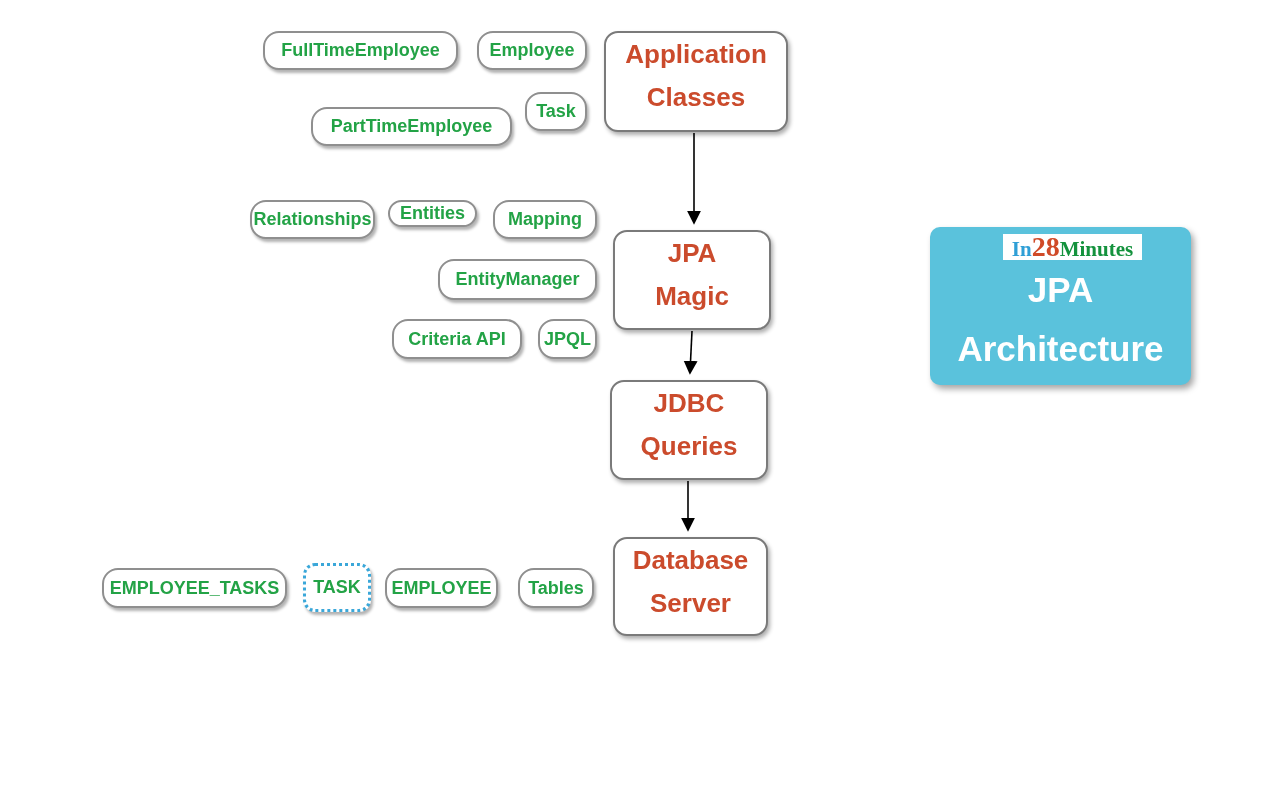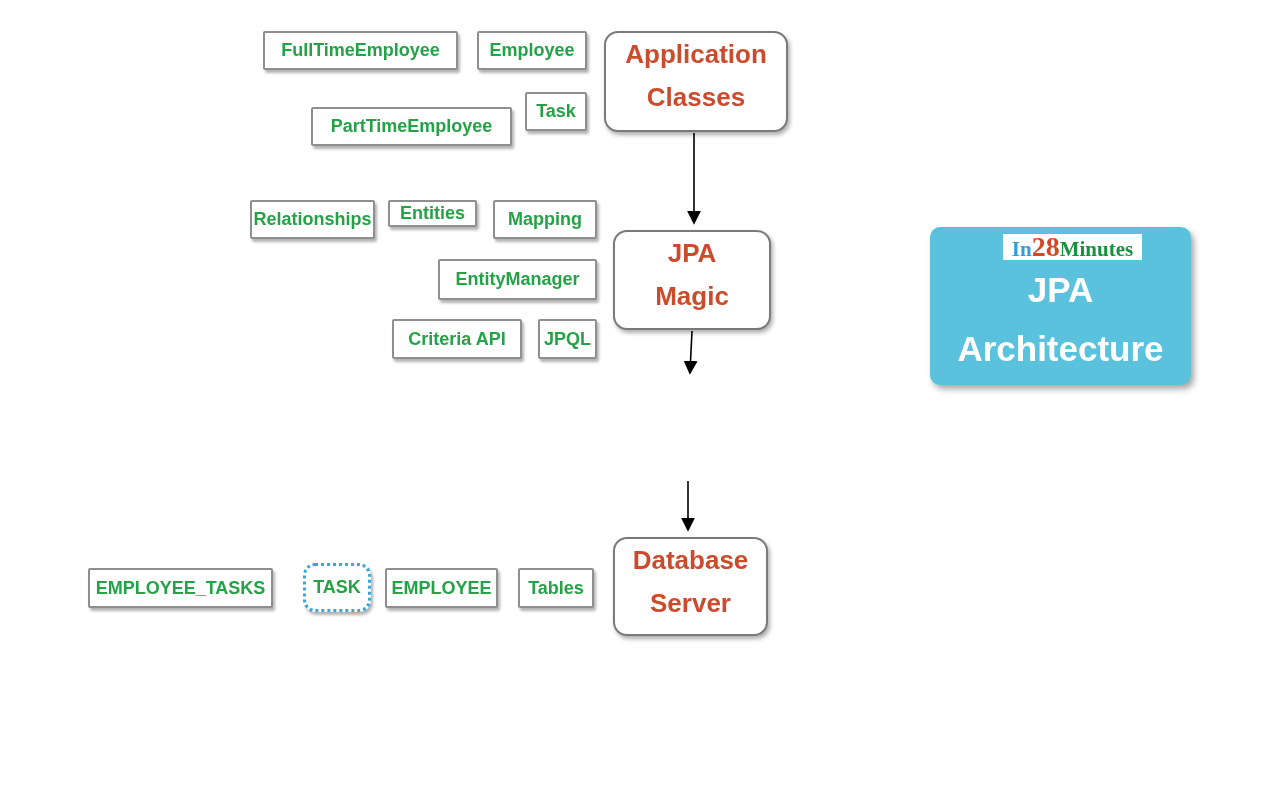--- a/index.html
+++ b/index.html
@@ -16,21 +16,21 @@
     left: 0; top: 0;
     width: 1265px; height: 786px;
     pointer-events: none;
   }
 
   
   .chip {
     position: absolute;
     background: #ffffff;
     border: 2px solid #8f8f8f;
-    border-radius: 2px;
+    border-radius: 16px;
     box-shadow: 2px 3px 3px rgba(0,0,0,0.30);
     display: flex;
     align-items: center;
     justify-content: center;
     color: #23a346;
     font-weight: bold;
     font-size: 18px;
     white-space: nowrap;
     box-sizing: border-box;
   }
@@ -42,21 +42,21 @@
   .c0  { left: 263px; top: 31px;  width: 195px; height: 39px; }
   .c1  { left: 477px; top: 31px;  width: 110px; height: 39px; }
   .c2  { left: 311px; top: 107px;  width: 201px; height: 39px; }
   .c3  { left: 525px; top: 92px;  width: 62px;  height: 39px; }
   .c4  { left: 223px; top: 200px; width: 125px; height: 39px; margin-left: 27px; }
   .c5  { left: 388px; top: 200px; width: 89px;  height: 27px; }
   .c6  { left: 493px; top: 200px; width: 104px; height: 39px; }
   .c7  { left: 438px; top: 259px; width: 159px; height: 41px; }
   .c8  { left: 392px; top: 319px; width: 130px; height: 40px; }
   .c9  { left: 538px; top: 319px; width: 59px;  height: 40px; }
-  .c10 { left: 88px; top: 568px; width: 185px; height: 40px; }
+  .c10 { left: 102px; top: 568px; width: 185px; height: 40px; }
   .c11 { left: 303px; top: 563px; width: 68px;  height: 49px; }
   .c12 { left: 385px; top: 568px; width: 113px; height: 40px; }
   .c13 { left: 518px; top: 568px; width: 76px;  height: 40px; }
 
   
   .bigbox {
     position: absolute;
     background: #ffffff;
     border: 2px solid #7a7a7a;
     border-radius: 14px;
@@ -174,20 +174,24 @@
   </div>
 
   <div class="bigbox b0">
     <div class="bb-line">Application</div>
     <div class="bb-line">Classes</div>
   </div>
   <div class="bigbox b1">
     <div class="bb-line">JPA</div>
     <div class="bb-line">Magic</div>
   </div>
+  <div class="bigbox b2">
+    <div class="bb-line">JDBC</div>
+    <div class="bb-line">Queries</div>
+  </div>
   <div class="bigbox b3">
     <div class="bb-line">Database</div>
     <div class="bb-line">Server</div>
   </div>
 
   <div class="brandcard">
     <div class="logo">
       <span class="lg-in">In</span><span class="lg-28">28</span><span class="lg-min">Minutes</span>
     </div>
     <div class="brand-line">JPA</div>

